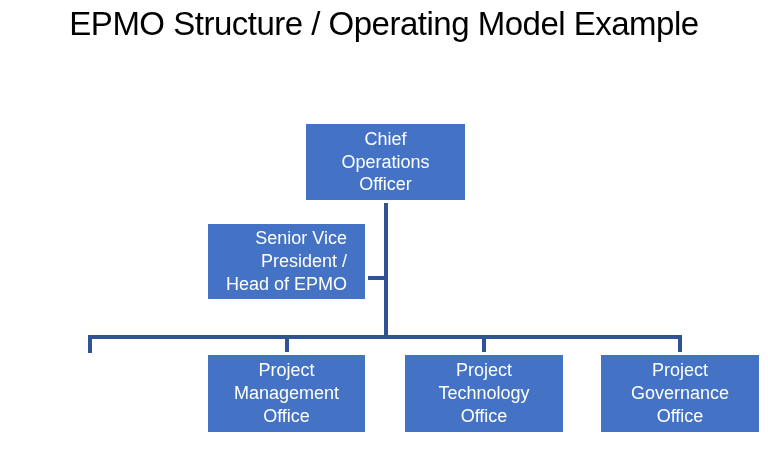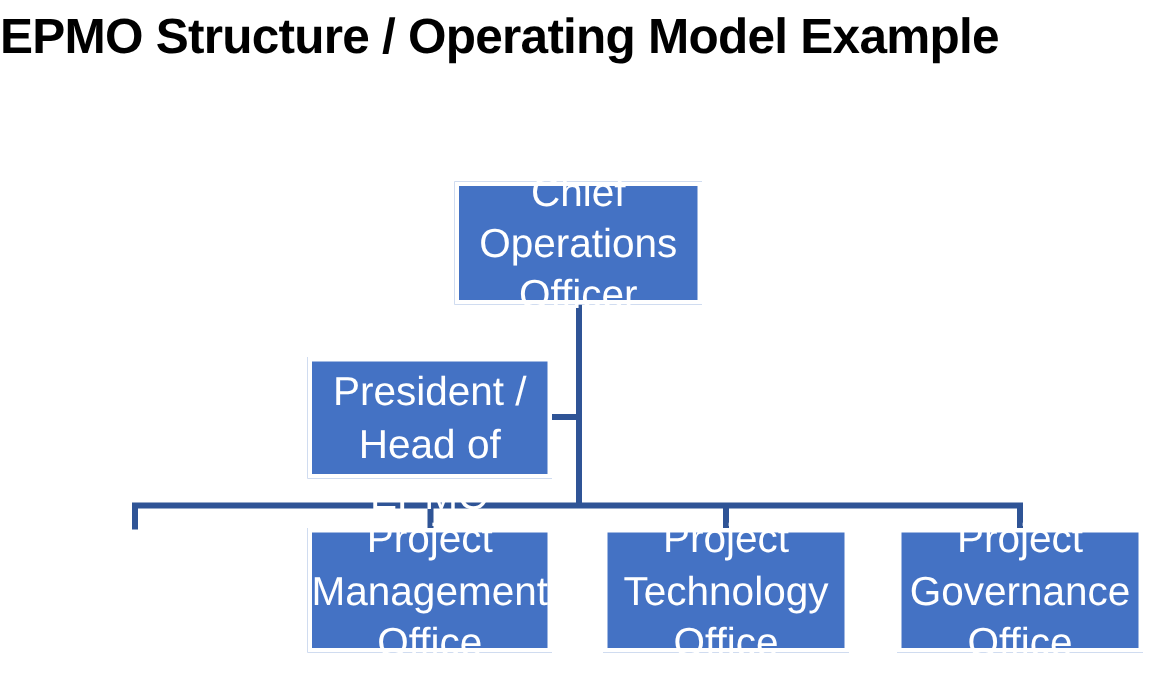--- a/index.html
+++ b/index.html
@@ -12,41 +12,42 @@
     width: 768px;
     height: 457px;
     background: var(--background, #FFFFFF);
     overflow: hidden;
   }
   .chart-title {
     position: absolute;
     top: 5px;
     left: 0;
     width: 100%;
+    text-align: center;
     font-size: 33px;
-    font-weight: bold;
+    font-weight: normal;
     letter-spacing: -0.5px;
     color: var(--title-text, #000000);
   }
   .org-box {
     position: absolute;
     box-sizing: border-box;
     background: var(--box-fill, #4472C4);
     border: 3px solid var(--box-border, #FFFFFF);
     color: var(--box-text, #FFFFFF);
     display: flex;
     align-items: center;
     justify-content: center;
     text-align: center;
-    font-size: 27px;
+    font-size: 18px;
     line-height: 1.26;
     white-space: pre-line;
   }
   #box-coo   { left: 303px; top: 121px; width: 165px; height: 82px; }
-  #box-svp   { left: 205px; top: 238px; width: 163px; height: 81px; }
+  #box-svp   { left: 205px; top: 221px; width: 163px; height: 81px; text-align: right; }
   #box-eso   { left:   8px; top: 352px; width: 164px; height: 83px; }
   #box-pmo   { left: 205px; top: 352px; width: 163px; height: 83px; }
   #box-pto   { left: 402px; top: 352px; width: 164px; height: 83px; }
   #box-pgo   { left: 598px; top: 352px; width: 164px; height: 83px; }
 
   .connector {
     position: absolute;
     background: var(--connector, #2F5496);
   }
   #conn-root-vertical { left: 384px; top: 203px; width: 4px;   height: 134px; }

